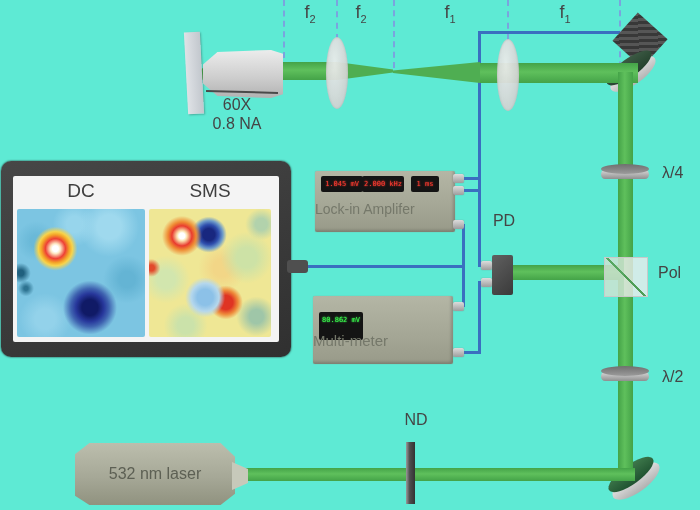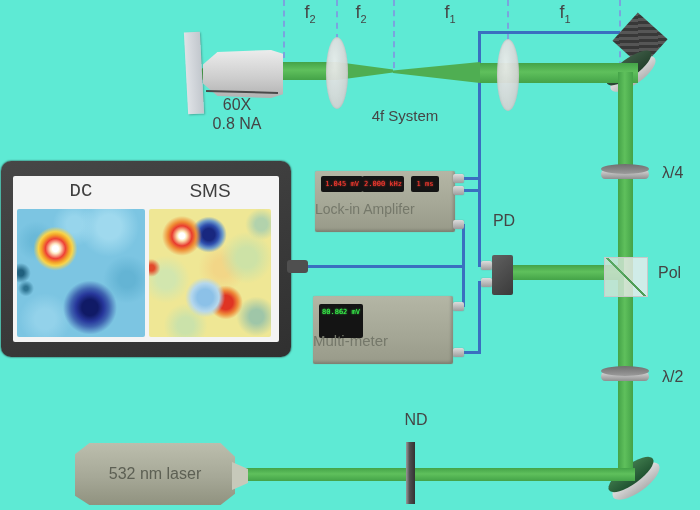--- a/index.html
+++ b/index.html
@@ -105,39 +105,38 @@
     <div class="seg" style="left:6px;top:5px;width:42px;height:16px;color:#ff3b30;text-shadow:0 0 2px #ff3b30;">1.045 mV</div>
     <div class="seg" style="left:47px;top:5px;width:42px;height:16px;color:#ff3b30;text-shadow:0 0 2px #ff3b30;">2.000 kHz</div>
     <div class="seg" style="left:96px;top:5px;width:28px;height:16px;color:#ff3b30;text-shadow:0 0 2px #ff3b30;">1 ms</div>
     <div class="boxlabel" style="top:30px;font-size:14px;">Lock-in Amplifer</div>
   </div>
   <div class="stub" style="left:453px;top:174px;"></div>
   <div class="stub" style="left:453px;top:186px;"></div>
   <div class="stub" style="left:453px;top:220px;"></div>
 
   <div class="box" style="left:313px;top:296px;width:140px;height:68px;">
-    <div class="seg" style="left:6px;top:8px;width:44px;height:34px;color:#3aff4e;text-shadow:0 0 2px #3aff4e;">80.862 mV</div>
+    <div class="seg" style="left:6px;top:16px;width:44px;height:28px;color:#3aff4e;text-shadow:0 0 2px #3aff4e;">80.862 mV</div>
     <div class="boxlabel" style="top:36px;font-size:15px;">Multi-meter</div>
   </div>
   <div class="stub" style="left:453px;top:302px;"></div>
   <div class="stub" style="left:453px;top:348px;"></div>
 
   <div class="abs" style="left:1px;top:161px;width:290px;height:196px;border-radius:10px;background:linear-gradient(160deg,#474747,#303030);box-shadow:0 0 2px #1c1c1c;">
     <div class="abs" style="left:12px;top:15px;width:266px;height:166px;background:#f4f4f4;border-radius:2px;">
-      <div class="lbl" style="left:4px;top:5px;width:128px;font-size:19px;color:#3f3f3f;font-family:Liberation Mono, monospace;">DC</div>
+      <div class="lbl" style="left:4px;top:5px;width:128px;font-size:19px;color:#3f3f3f;">DC</div>
       <div class="lbl" style="left:136px;top:5px;width:122px;font-size:19px;color:#3f3f3f;">SMS</div>
       <div class="panel" style="left: 4px; top: 33px; width: 128px; height: 128px; background-color: rgb(124, 197, 226); background-image: radial-gradient(22px at 30% 31%, rgb(255, 255, 255) 3px, rgb(253, 232, 196) 5px, rgb(238, 64, 53) 10px, rgb(244, 164, 40) 14px, rgb(247, 212, 76) 17px, rgba(247, 212, 76, 0) 22px), radial-gradient(27px at 57% 77%, rgb(16, 26, 102) 8px, rgb(39, 55, 155) 14px, rgb(63, 99, 176) 19px, rgba(63, 99, 176, 0) 27px), radial-gradient(10px at 3% 50%, rgb(32, 96, 126) 3px, rgba(32, 96, 126, 0) 10px), radial-gradient(8px at 7% 62%, rgb(45, 115, 145) 2px, rgba(45, 115, 145, 0) 8px), radial-gradient(30px at 72% 14%, rgb(159, 217, 238) 12px, rgba(159, 217, 238, 0) 30px), radial-gradient(26px at 22% 86%, rgb(147, 210, 234) 10px, rgba(147, 210, 234, 0) 26px), radial-gradient(24px at 86% 55%, rgb(100, 180, 212) 8px, rgba(100, 180, 212, 0) 24px), radial-gradient(22px at 45% 12%, rgb(151, 213, 236) 8px, rgba(151, 213, 236, 0) 22px), radial-gradient(20px at 15% 25%, rgb(106, 185, 216) 6px, rgba(106, 185, 216, 0) 20px);"></div>
       <div class="panel" style="left: 136px; top: 33px; width: 122px; height: 128px; background-color: rgb(239, 231, 149); background-image: radial-gradient(20px at 27% 21%, rgb(255, 255, 255) 3px, rgb(251, 226, 174) 5px, rgb(233, 60, 47) 10px, rgb(239, 139, 51) 14px, rgba(239, 139, 51, 0) 20px), radial-gradient(18px at 49% 20%, rgb(24, 39, 127) 6px, rgb(47, 79, 174) 10px, rgb(111, 156, 201) 14px, rgba(111, 156, 201, 0) 18px), radial-gradient(20px at 46% 69%, rgb(140, 193, 232) 8px, rgb(181, 215, 236) 14px, rgba(181, 215, 236, 0) 20px), radial-gradient(17px at 63% 73%, rgb(223, 52, 35) 7px, rgb(238, 139, 59) 12px, rgba(238, 139, 59, 0) 17px), radial-gradient(9px at 2% 46%, rgb(226, 73, 44) 3px, rgba(226, 73, 44, 0) 9px), radial-gradient(26px at 80% 38%, rgb(205, 226, 166) 10px, rgba(205, 226, 166, 0) 26px), radial-gradient(24px at 14% 55%, rgb(210, 230, 174) 9px, rgba(210, 230, 174, 0) 24px), radial-gradient(20px at 88% 84%, rgb(159, 198, 168) 7px, rgba(159, 198, 168, 0) 20px), radial-gradient(22px at 30% 91%, rgb(203, 226, 170) 8px, rgba(203, 226, 170, 0) 22px), radial-gradient(24px at 60% 46%, rgb(242, 214, 135) 9px, rgba(242, 214, 135, 0) 24px), radial-gradient(16px at 92% 12%, rgb(178, 210, 172) 6px, rgba(178, 210, 172, 0) 16px);"></div>
     </div>
   </div>
   <div class="abs" style="left:287px;top:260px;width:21px;height:13px;border-radius:3px;background:#4f4f4f;"></div>
 
   <div class="lbl" style="left:207px;top:96px;width:60px;">60X</div>
   <div class="lbl" style="left:197px;top:115px;width:80px;">0.8 NA</div>
-  <div class="lbl" style="left:355px;top:108px;width:100px;font-size:15px;">4f System</div>
   <div class="lbl" style="left:656px;top:62px;width:44px;text-align:left;margin-left:48px;">GSM</div>
   <div class="lbl" style="left:662px;top:164px;width:40px;text-align:left;">λ/4</div>
   <div class="lbl" style="left:658px;top:264px;width:40px;text-align:left;">Pol</div>
   <div class="lbl" style="left:662px;top:368px;width:40px;text-align:left;">λ/2</div>
   <div class="lbl" style="left:396px;top:411px;width:40px;">ND</div>
   <div class="lbl" style="left:487px;top:212px;width:34px;">PD</div>
 
 </div>
 
 </body></html>

